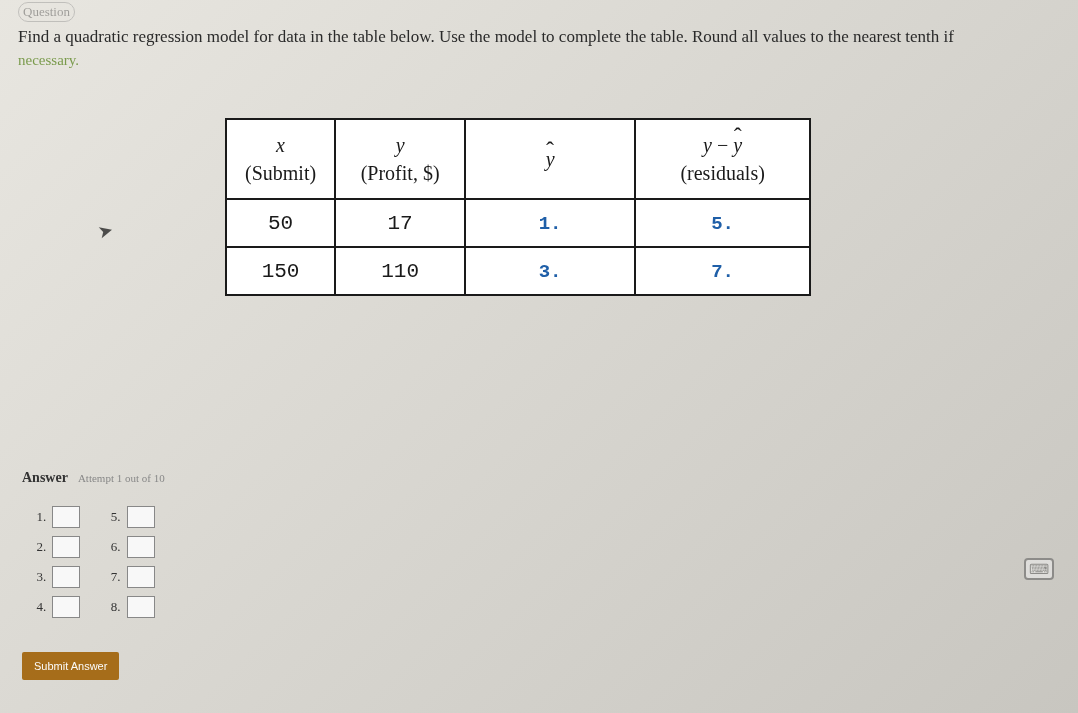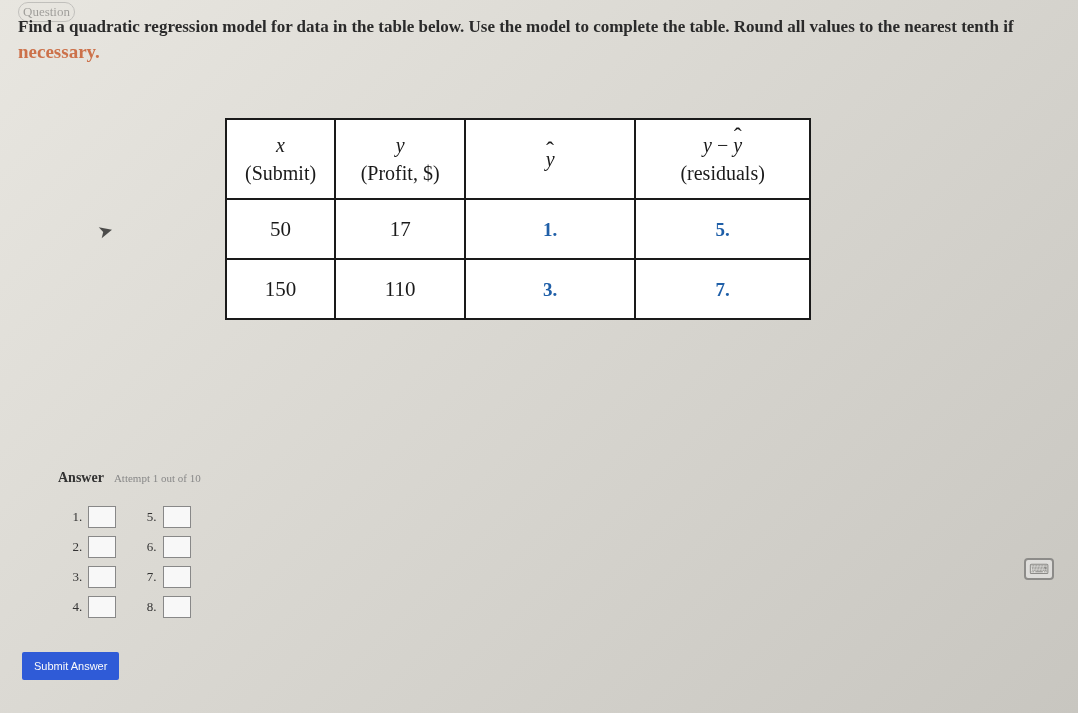--- a/index.html
+++ b/index.html
@@ -22,31 +22,30 @@
       left: 18px;
       font-size: 13px;
       color: #333;
       border: 1px solid #888;
       padding: 1px 4px;
       border-radius: 10px;
       opacity: 0.4;
     }
     .question-text {
       position: absolute;
-      top: 16px;
+      top: 26px;
       left: 18px;
       right: 18px;
       font-size: 17px;
       line-height: 1.35;
       color: #2a2a2a;
-      font-weight: bold;
     }
     .necessary {
-      font-size: 19px;
-      color: #c2410c;
+      font-size: 15px;
+      color: #4d7c0f;
       opacity: 0.7;
     }
     .data-table {
       position: absolute;
       top: 118px;
       left: 225px;
       border-collapse: collapse;
       background: #fff;
     }
     .data-table th, .data-table td {
@@ -54,22 +53,23 @@
       padding: 10px 18px;
       text-align: center;
       font-weight: normal;
     }
     .data-table th {
       height: 80px;
       font-size: 20px;
       line-height: 1.4;
     }
     .data-table td {
-      height: 60px;
+      height: 48px;
       font-size: 21px;
+      font-family: Liberation Mono, monospace;
     }
     .data-table th:nth-child(1), .data-table td:nth-child(1) { width: 108px; }
     .data-table th:nth-child(2), .data-table td:nth-child(2) { width: 130px; }
     .data-table th:nth-child(3), .data-table td:nth-child(3) { width: 170px; }
     .data-table th:nth-child(4), .data-table td:nth-child(4) { width: 175px; margin-left: 36px; }
     .italic { font-style: italic; }
     .hat {
       position: relative;
       display: inline-block;
     }
@@ -84,21 +84,20 @@
     }
     .blank-num {
       color: #1f5fa8;
       font-size: 19px;
       font-weight: bold;
     }
     .answer-section {
       position: absolute;
       top: 468px;
       left: 22px;
-      margin-left: 36px;
     }
     .answer-label {
       font-size: 14px;
       font-weight: bold;
       color: #333;
     }
     .answer-hint {
       font-size: 11px;
       color: #888;
       margin-left: 6px;
@@ -120,21 +119,21 @@
       width: 28px;
       height: 22px;
       border: 1px solid #888;
       background: #f8f8f8;
       display: inline-block;
     }
     .submit-btn {
       position: absolute;
       top: 652px;
       left: 22px;
-      background: #1d4ed8;
+      background: #a16207;
       color: #fff;
       font-size: 11px;
       padding: 8px 12px;
       border: none;
       border-radius: 2px;
       cursor: pointer;
       font-family: Arial, sans-serif;
       opacity: 0.9;
     }
     .keyboard-icon {

